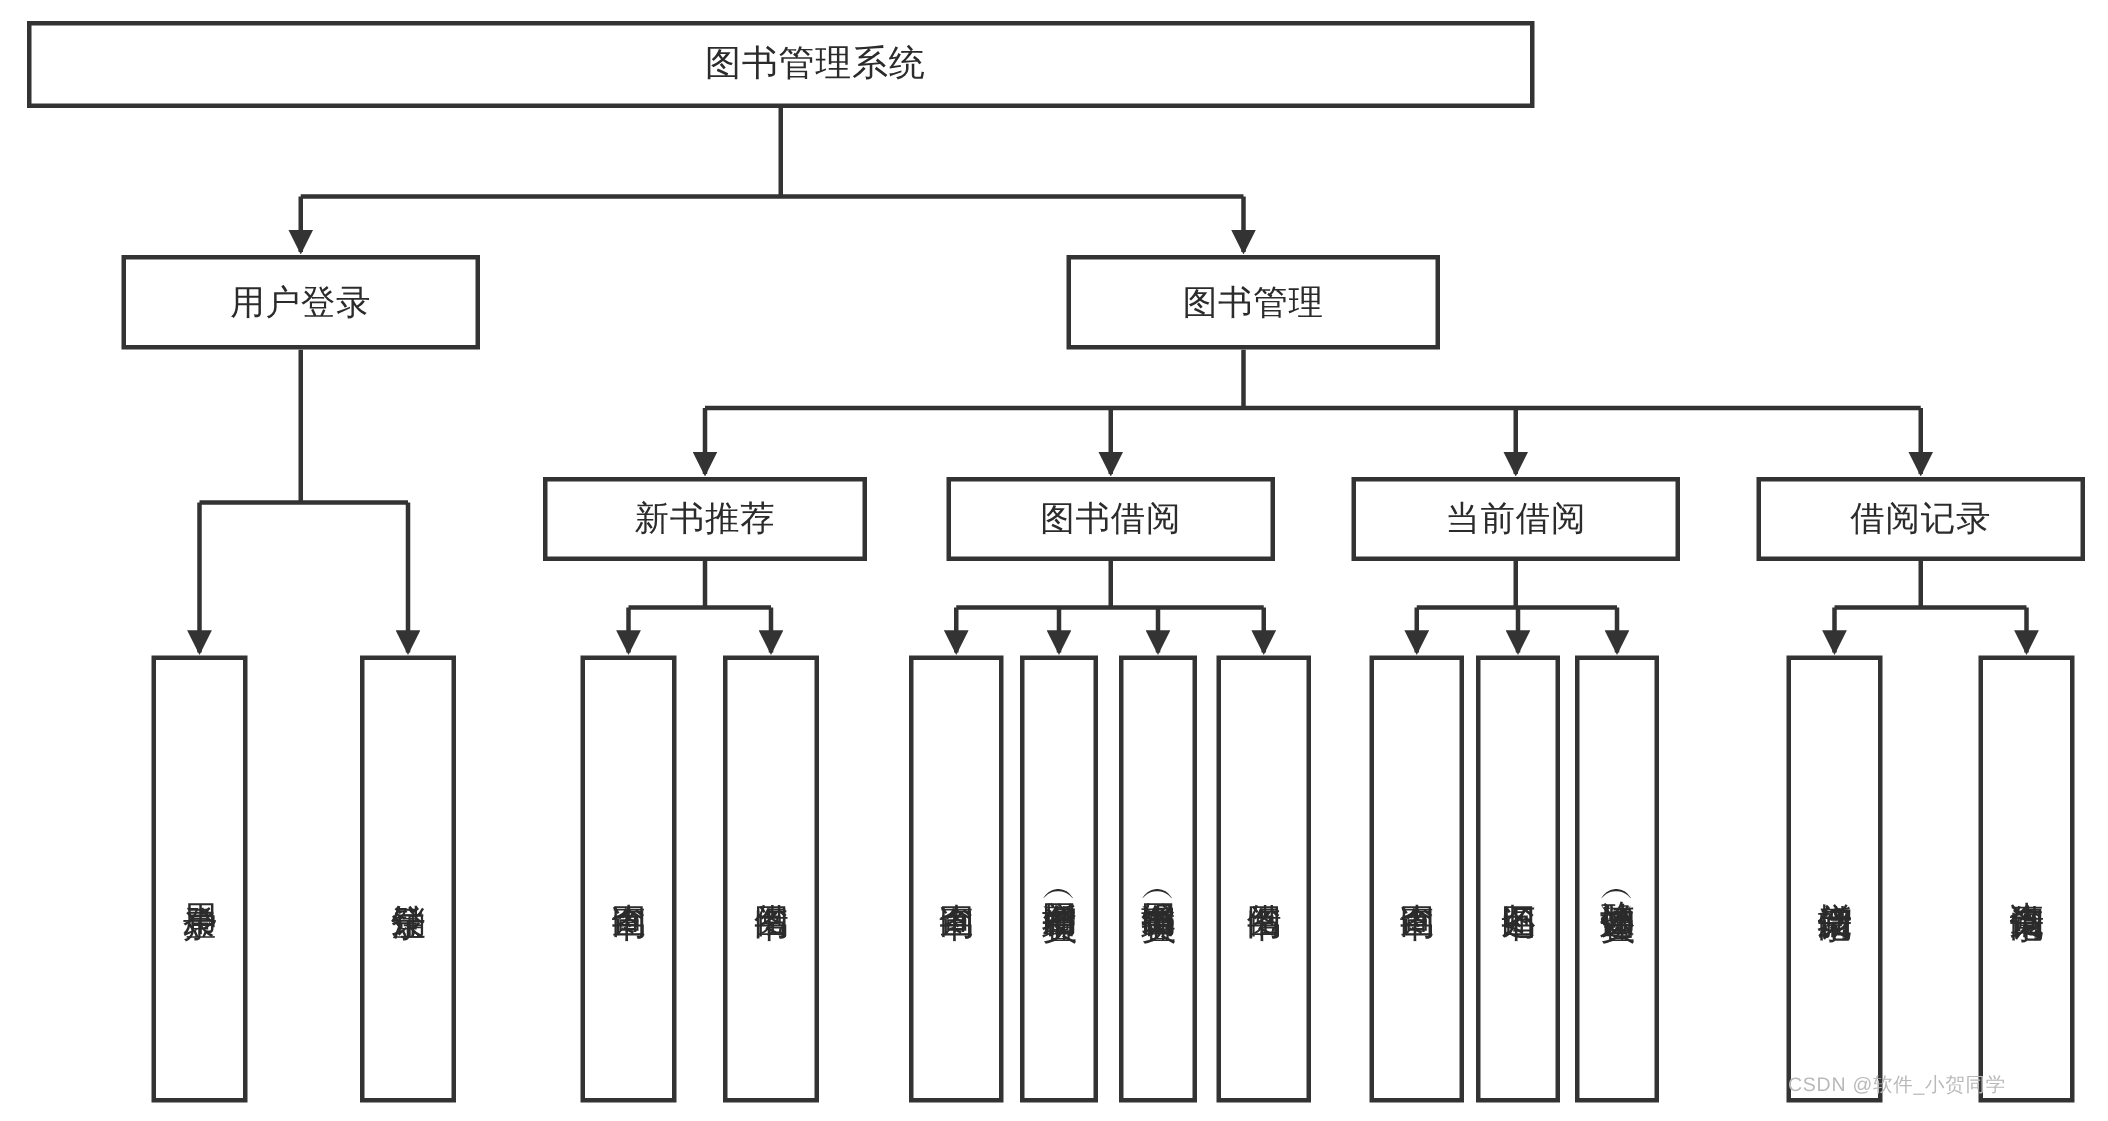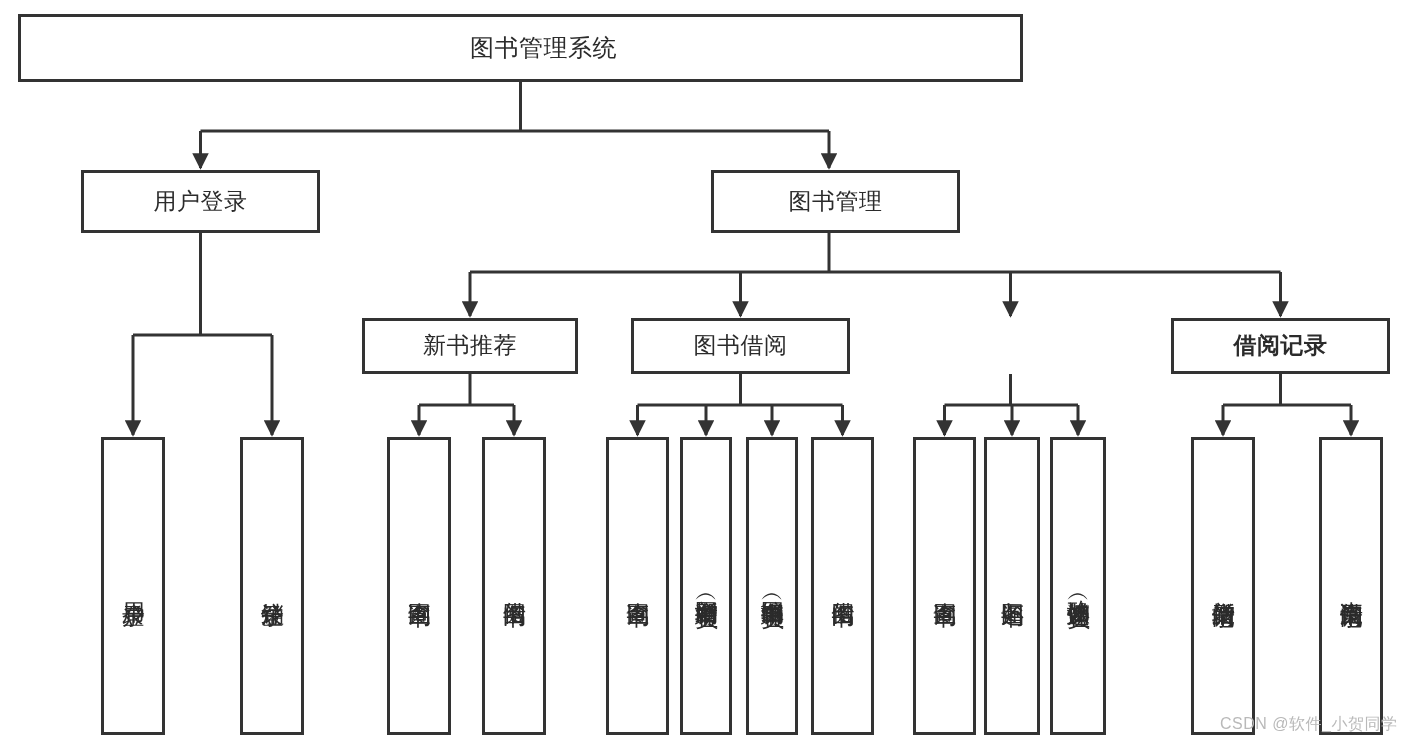--- a/index.html
+++ b/index.html
@@ -46,26 +46,25 @@
     font-size: 23px;
     line-height: 1.12;
     writing-mode: vertical-rl;
     text-orientation: upright;
     letter-spacing: 1px;
     white-space: nowrap;
   }
   .node-root .node-label-h { font-size: 24px; }
   .watermark {
     position: absolute;
-    font-size: 16px;
+    font-size: 13px;
     color: #b9b9b9;
     letter-spacing: 0.5px;
     white-space: nowrap;
     user-select: none;
-    margin-left: 28px;
   }
 </style>
 </head>
 <body>
 
 <div id="diagram-root">
 
   <svg id="tree-svg" viewBox="0 0 1405 747" xmlns="http://www.w3.org/2000/svg">
     <defs>
       <marker id="arrow" viewBox="0 0 10 10" refX="9" refY="5" markerWidth="5.5" markerHeight="5.5" orient="auto-start-reverse">
@@ -102,38 +101,41 @@
         <path d="M 944.5 405 L 944.5 435" marker-end="url(#arrow)"></path>
         <path d="M 1012 405 L 1012 435" marker-end="url(#arrow)"></path>
         <path d="M 1078 405 L 1078 435" marker-end="url(#arrow)"></path>
         <path d="M 1280.5 374 L 1280.5 405"></path>
         <path d="M 1223 405 L 1351 405"></path>
         <path d="M 1223 405 L 1223 435" marker-end="url(#arrow)"></path>
         <path d="M 1351 405 L 1351 435" marker-end="url(#arrow)"></path>
       </g>
   </svg>
 
-  <div class="node-box node-root" style="left: 18px; top: 14px; width: 1005px; height: 68px; padding-left: 46px;">
+  <div class="node-box node-root" style="left: 18px; top: 14px; width: 1005px; height: 58px; padding-left: 46px;">
     <span class="node-label-h">图书管理系统</span>
   </div>
 
   <div class="node-box" style="left: 81px; top: 170px; width: 239px; height: 63px;">
     <span class="node-label-h">用户登录</span>
   </div>
   <div class="node-box" style="left: 711px; top: 170px; width: 249px; height: 63px;">
     <span class="node-label-h">图书管理</span>
   </div>
 
   <div class="node-box" style="left: 631px; top: 318px; width: 219px; height: 56px;">
     <span class="node-label-h">图书借阅</span>
   </div>
   <div class="node-box" style="left: 362px; top: 318px; width: 216px; height: 56px;">
     <span class="node-label-h">新书推荐</span>
   </div>
-  <div class="node-box" style="left: 1171px; top: 318px; width: 219px; height: 56px; font-weight: bold;">
+  <div class="node-box" style="left: 901px; top: 318px; width: 219px; height: 56px;">
+    <span class="node-label-h">当前借阅</span>
+  </div>
+  <div class="node-box" style="left: 1171px; top: 318px; width: 219px; height: 56px;">
     <span class="node-label-h">借阅记录</span>
   </div>
 
   <div class="node-box" style="left: 101px; top: 437px; width: 64px; height: 298px;">
     <span class="node-label-v">用户登录</span>
   </div>
   <div class="node-box" style="left: 240px; top: 437px; width: 64px; height: 298px;">
     <span class="node-label-v">注销登录</span>
   </div>
   <div class="node-box" style="left: 387px; top: 437px; width: 64px; height: 298px;">

